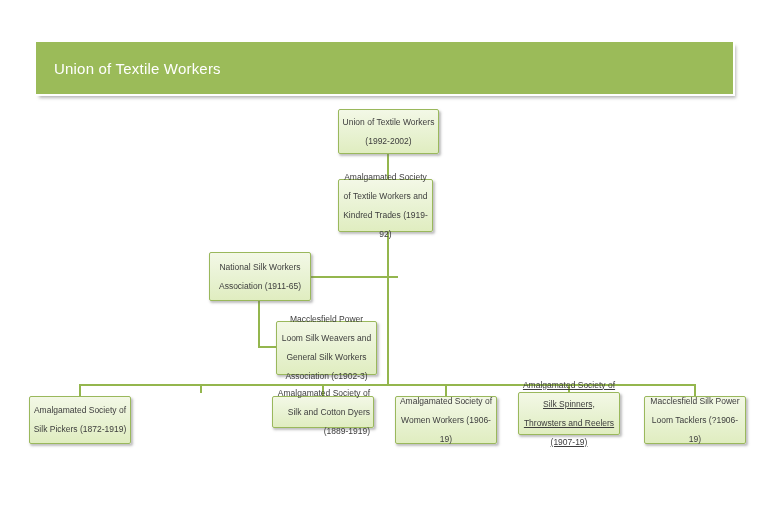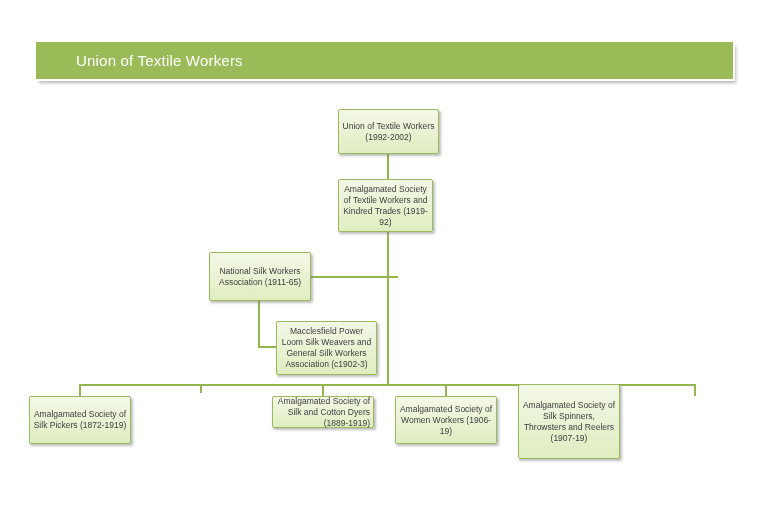--- a/index.html
+++ b/index.html
@@ -2,33 +2,33 @@
 <html><head>
 <meta charset="utf-8">
 <style>
   html,body { margin:0; padding:0; }
   body {
     width:768px; height:525px; background:#ffffff; position:relative;
     font-family:"Liberation Sans", sans-serif; overflow:hidden;
   }
   .canvas { position:absolute; top:0; left:0; width:768px; height:525px; }
   .banner {
-    position:absolute; left:36px; top:42px; width:697px; height:37px;
+    position:absolute; left:36px; top:42px; width:697px; height:52px;
     background:#9bbb59; outline:2px solid #ffffff;
     box-shadow:3px 4px 3px rgba(125,125,125,0.55);
-    display:flex; align-items:center; box-sizing:border-box; padding-left:40px;
+    display:flex; align-items:center; box-sizing:border-box; padding-left:18px;
   }
   .banner-title { color:#ffffff; font-size:15px; letter-spacing:0.2px; }
   .node {
     position:absolute; box-sizing:border-box;
     border:1px solid #9ab85c; border-radius:2px;
     background:linear-gradient(to bottom, #f3f8e6 0%, #e8f2d2 55%, #e0edc0 100%);
     box-shadow:1.5px 2px 2.5px rgba(110,110,110,0.45);
     display:flex; align-items:center; justify-content:center;
-    text-align:center; font-size:8.5px; line-height:11px; color:#3d3d3d;
+    text-align:center; font-size:8.5px; line-height:19px; color:#3d3d3d;
     padding:2px 3px;
   }
   .vline, .hline { position:absolute; background:#94b64e; }
   .vline { width:2px; }
   .hline { height:2px; }
 </style>
 </head>
 <body>
 
 <div class="canvas">
@@ -73,18 +73,21 @@
 
 
   <div class="node" style="left:272px; top:396px; width:102px; height:32px;text-align:right;">
     <span>Amalgamated Society of Silk and Cotton Dyers (1889-1919)</span>
   </div>
 
   <div class="node" style="left:395px; top:396px; width:102px; height:48px;">
     <span>Amalgamated Society of Women Workers (1906-19)</span>
   </div>
 
-  <div class="node" style="left:518px; top:384px; width:102px; height:75px;">
+  <div class="node" style="left:518px; top:392px; width:102px; height:43px;text-decoration:underline;">
     <span>Amalgamated Society of Silk Spinners, Throwsters and Reelers (1907-19)</span>
   </div>
 
+  <div class="node" style="left:644px; top:396px; width:102px; height:48px;">
+    <span>Macclesfield Silk Power Loom Tacklers (?1906-19)</span>
+  </div>
 
 </div>
 
 </body></html>

